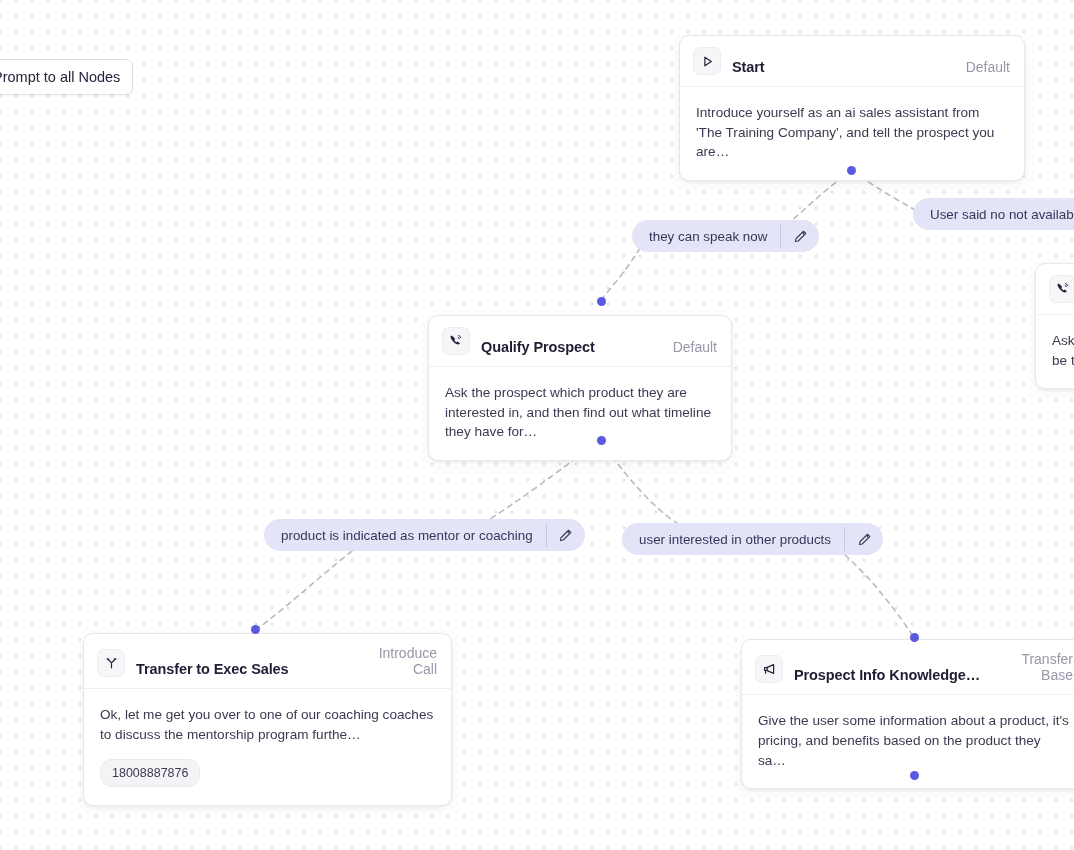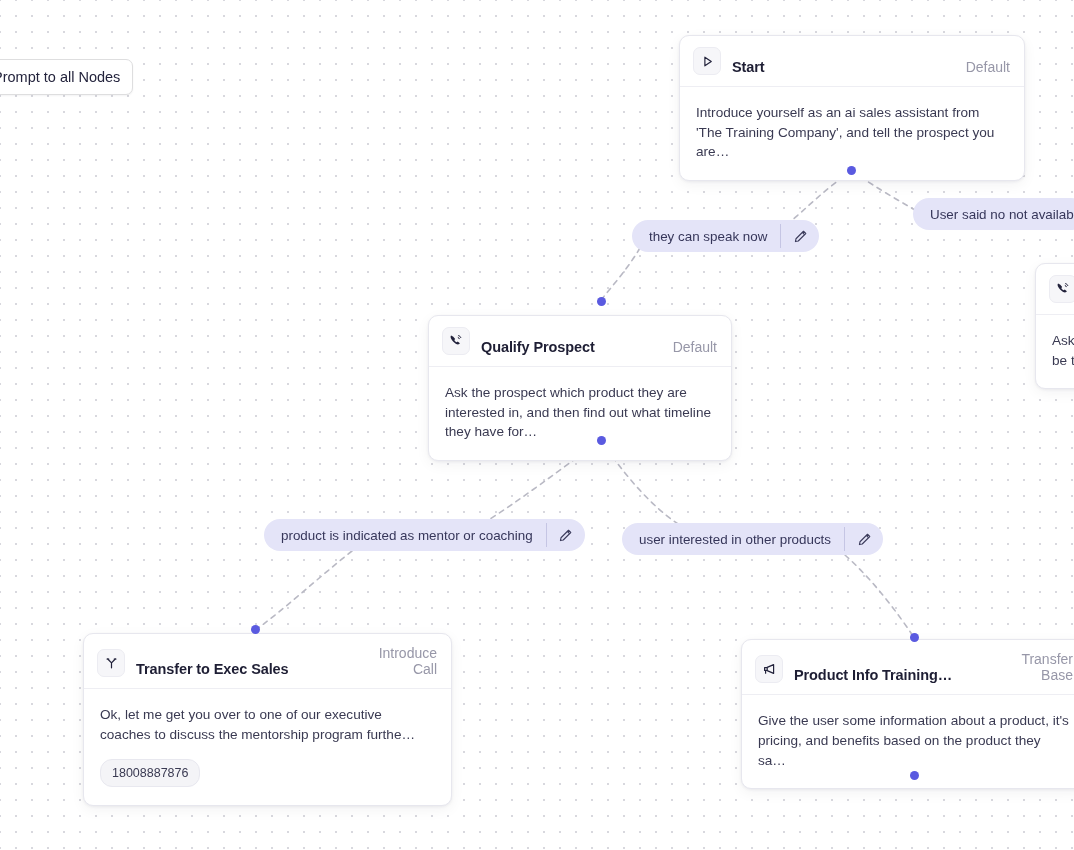--- a/index.html
+++ b/index.html
@@ -226,36 +226,36 @@
       <span class="node-icon">
         <svg width="15" height="15" viewBox="0 0 16 16" aria-hidden="true">
           <path d="M4 3.2 L8 7.4 L12 3.2 M8 7.4 L8 12.6" fill="none" stroke="#22223b" stroke-width="1.3" stroke-linecap="round" stroke-linejoin="round"></path>
           <path d="M3.2 3.2 L5.1 3.2 M10.9 3.2 L12.8 3.2" fill="none" stroke="#22223b" stroke-width="1.3" stroke-linecap="round"></path>
         </svg>
       </span>
       <span class="node-title">Transfer to Exec Sales</span>
       <span class="node-badge">Introduce Call</span>
     </div>
     <div class="node-body">
-      <div class="node-text">Ok, let me get you over to one of our executive coaches to discuss the mentorship program furthe…</div>
+      <div class="node-text">Ok, let me get you over to one of our coaching coaches to discuss the mentorship program furthe…</div>
       <div class="phone-chip">18008887876</div>
     </div>
   </div>
   <div class="handle" style="left:251px; top:625px;"></div>
 
   <div class="node" style="left:741px; top:639px; width:347px;">
     <div class="node-header">
       <span class="node-icon">
         <svg width="16" height="16" viewBox="0 0 16 16" aria-hidden="true">
           <path d="M12.6 3.6 L6.2 6.4 L6.2 9.6 L12.6 12.4 Z" fill="none" stroke="#22223b" stroke-width="1.2" stroke-linejoin="round"></path>
           <path d="M6.2 6.6 L3.6 6.6 L3.6 9.4 L6.2 9.4" fill="none" stroke="#22223b" stroke-width="1.2" stroke-linejoin="round"></path>
           <path d="M4.6 9.6 L4.6 12.2" fill="none" stroke="#22223b" stroke-width="1.2" stroke-linecap="round"></path>
         </svg>
       </span>
-      <span class="node-title">Product Info Training…</span>
+      <span class="node-title">Prospect Info Knowledge…</span>
       <span class="node-badge">Transfer Base</span>
     </div>
     <div class="node-body">
       <div class="node-text">Give the user some information about a product, it's pricing, and benefits based on the product they sa…</div>
     </div>
   </div>
   <div class="handle" style="left:910px; top:633px;"></div>
   <div class="handle" style="left:910px; top:771px;"></div>
 
   <div class="node" style="left:1035px; top:263px; width:200px;">

